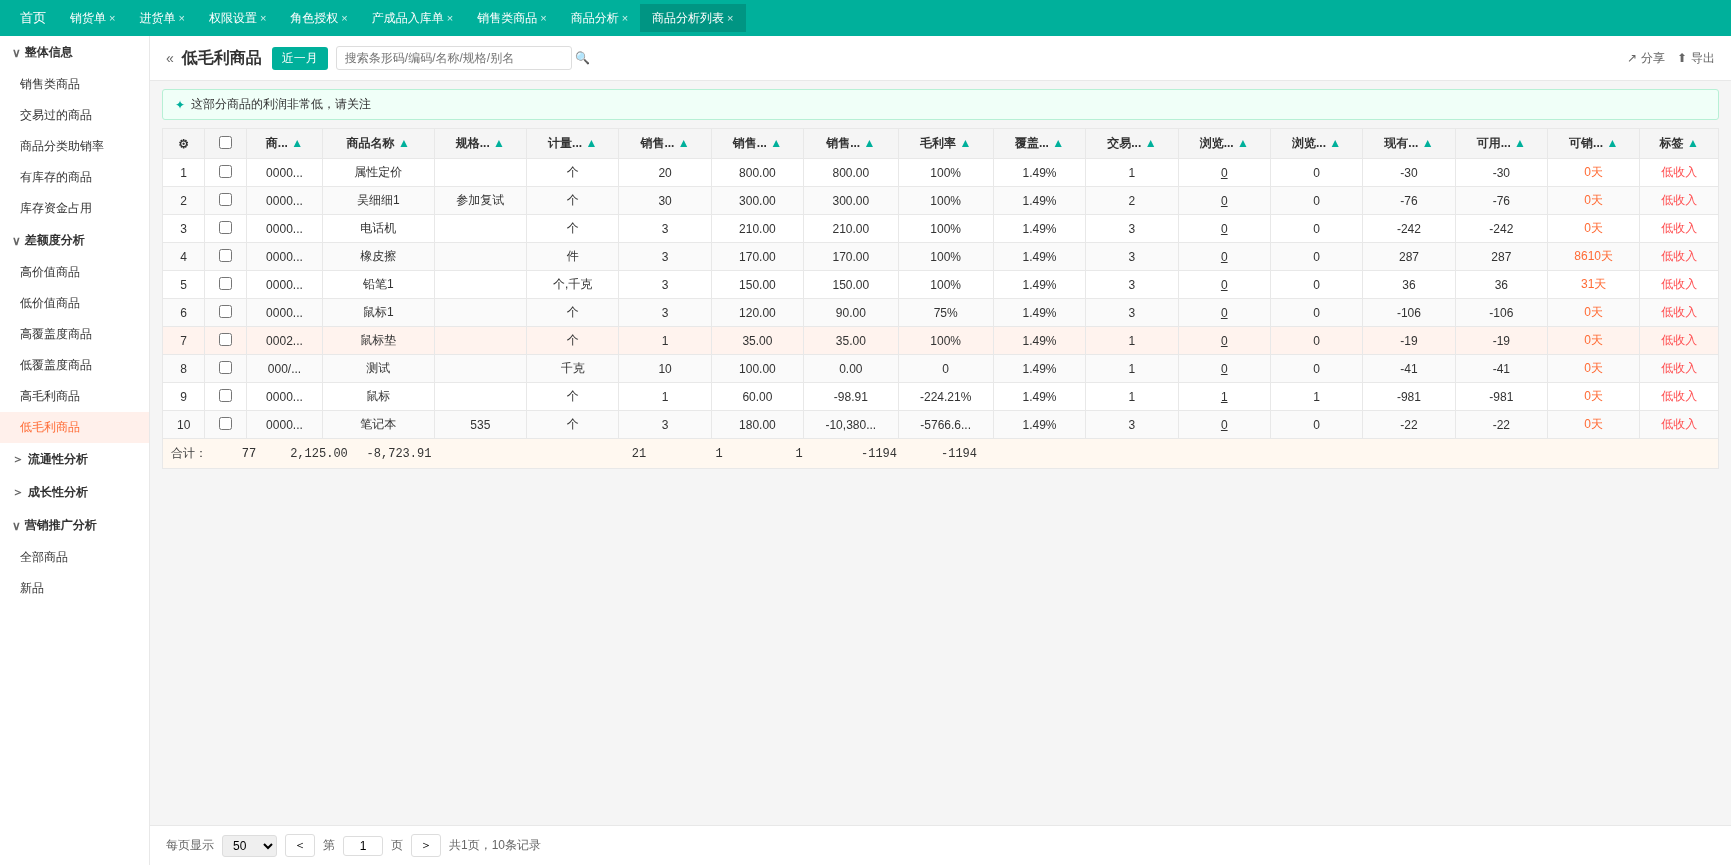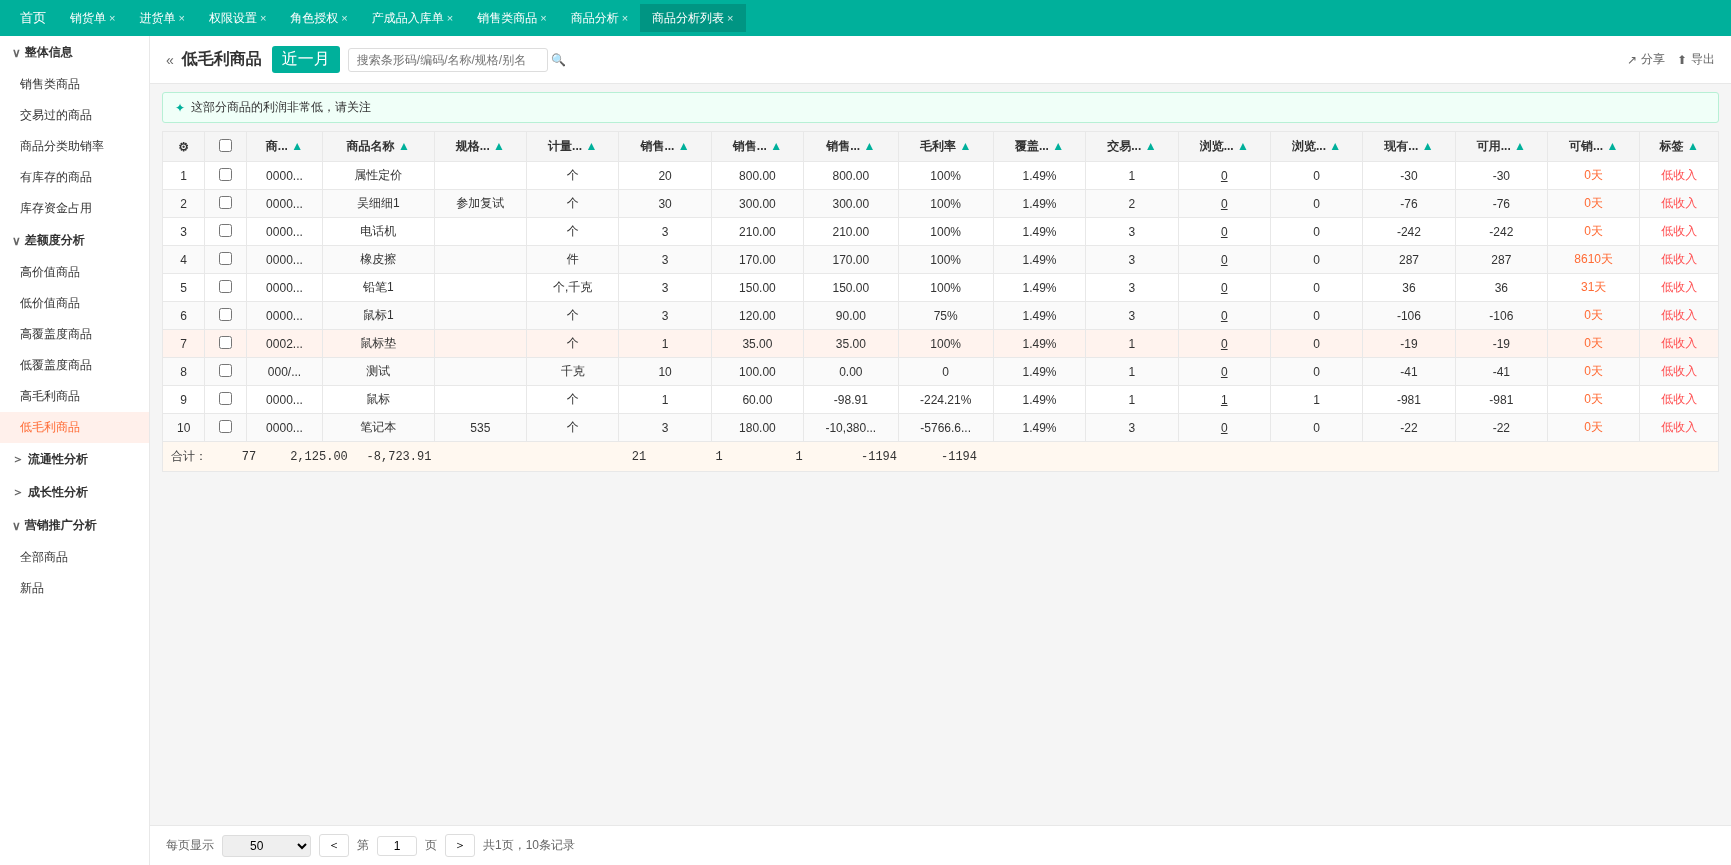--- a/index.html
+++ b/index.html
@@ -81,27 +81,27 @@
       margin-right: 10px;
     }
     .filter-btn {
       background: #00b09b;
       color: #fff;
       border: none;
       padding: 3px 10px;
       border-radius: 3px;
       cursor: pointer;
       margin-right: 8px;
-      font-size: 16px;
+      font-size: 12px;
     }
     .search-box {
       border: 1px solid #ddd;
       border-radius: 3px;
       padding: 4px 8px;
-      width: 200px;
+      width: 236px;
       color: #999;
       outline: none;
     }
     .search-icon { margin-left: 4px; color: #00b09b; }
     .header-right {
       margin-left: auto;
       display: flex;
       align-items: center;
       gap: 12px;
     }
@@ -190,21 +190,21 @@
       background: #fff;
       border-top: 1px solid #e8e8e8;
       padding: 8px 16px;
       display: flex;
       align-items: center;
       gap: 8px;
     }
     .page-label { color: #666; }
     .page-select {
       border: 1px solid #ddd;
-      padding: 2px 23px;
+      padding: 2px 6px;
       border-radius: 3px;
     }
     .page-btn {
       border: 1px solid #ddd;
       background: #fff;
       padding: 2px 8px;
       cursor: pointer;
       border-radius: 3px;
     }
     .page-input {

